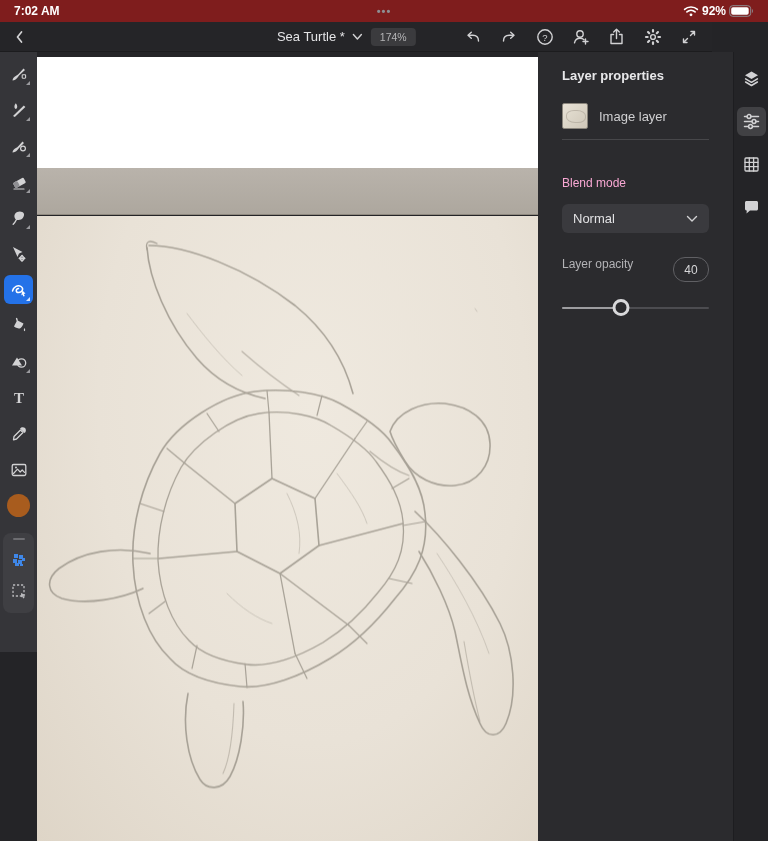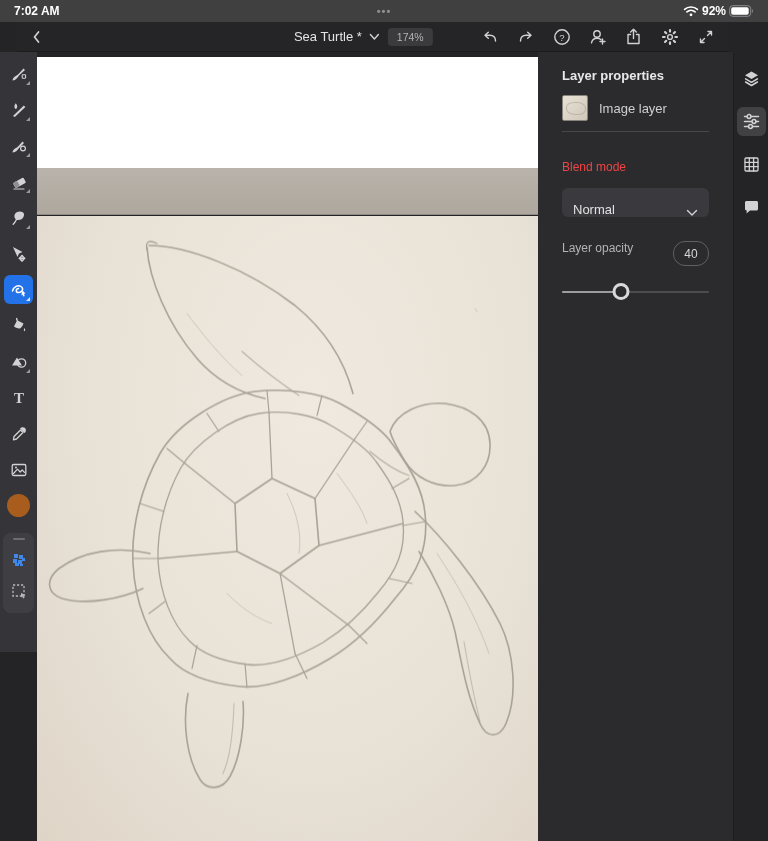--- a/index.html
+++ b/index.html
@@ -1,29 +1,29 @@
 <!DOCTYPE html>
 <html><head>
 <meta charset="utf-8">
 <style>
   * { margin:0; padding:0; box-sizing:border-box; }
   html,body { width:768px; height:841px; background:#242427; overflow:hidden;
               font-family:"Liberation Sans", sans-serif; -webkit-font-smoothing:antialiased; }
 
   
-  .status-bar { position:absolute; left:0; top:0; width:768px; height:22px; background:#404040;
+  .status-bar { position:absolute; left:0; top:0; width:768px; height:22px; background:#7f1d1d;
                 display:flex; align-items:center; justify-content:space-between; padding:0 14px;
                 color:#fff; font-size:12px; font-weight:700; z-index:30; }
   .status-left { width:120px; }
   .status-center { color:#8e8e93; font-size:11px; letter-spacing:1px; font-weight:700; }
   .status-right { display:flex; align-items:center; gap:3px; width:120px; justify-content:flex-end; }
   .status-right svg { display:block; }
 
   
-  .toolbar { position:absolute; left:17px; top:22px; width:712px; height:30px; background:#252528;
+  .toolbar { position:absolute; left:0; top:22px; width:712px; height:30px; background:#252528;
              display:flex; align-items:center; z-index:29; border-bottom:1px solid #1c1c1e; }
   .tb-back { width:40px; display:flex; justify-content:center; align-items:center; cursor:pointer; }
   .tb-center { position:absolute; left:50%; transform:translateX(-57%); display:flex; align-items:center; gap:8px; }
   .doc-title { color:#e4e4e6; font-size:13px; display:flex; align-items:center; gap:7px; }
   .zoom-badge { background:#3b3b3e; color:#b4b4b6; font-size:10.5px; padding:3px 9px; border-radius:4px; }
   .tb-actions { position:absolute; right:10px; display:flex; align-items:center; gap:9px; }
   .tb-btn { width:27px; height:24px; display:flex; align-items:center; justify-content:center; cursor:pointer; border-radius:4px; }
   .tb-btn svg { display:block; }
 
   
@@ -48,30 +48,30 @@
   .photo-band { position:absolute; left:0; top:0; width:501px; height:47px;
                 background:linear-gradient(#b9b3ab,#ada79e); border-bottom:1px solid #8f897f; }
   .photo-paper { position:absolute; left:0; top:48px; width:501px; height:625px;
                  background:radial-gradient(ellipse at 55% 30%, #efe9df 0%, #e9e2d7 55%, #ded5c7 100%); }
   .sketch { position:absolute; left:0; top:-116px; width:501px; height:789px; }
 
   
   .props { position:absolute; left:538px; top:52px; width:195px; height:789px; background:#2b2b2e;
            padding:0 24px; z-index:20; }
   .props-title { color:#e8e8ea; font-size:13px; font-weight:700; margin-top:16px; }
-  .layer-row { display:flex; align-items:center; gap:11px; margin-top:12px; padding-bottom:10px;
+  .layer-row { display:flex; align-items:center; gap:11px; margin-top:20px; padding-bottom:10px;
                border-bottom:1px solid #47474a; cursor:text; }
   .layer-thumb { width:26px; height:26px; border:1px solid #8a857c; border-radius:2px;
                  background:linear-gradient(135deg,#e8e2d6 0%, #d9d2c4 60%, #cfc7b8 100%); position:relative; }
   .layer-thumb::after { content:""; position:absolute; left:3px; top:6px; width:18px; height:11px;
                  border:1px solid #b5aea0; border-radius:40% 45% 40% 45%; opacity:.8; }
   .layer-name { color:#cfcfd1; font-size:13px; }
-  .field-label { color:#ef4444; font-size:12px; margin-top:28px; }
+  .field-label { color:#f9a8d4; font-size:12px; margin-top:36px; }
   .select { margin-top:14px; height:29px; background:#3a3a3e; border-radius:6px; display:flex;
-            align-items:flex-end; justify-content:space-between; padding:0 11px; cursor:pointer; }
+            align-items:center; justify-content:space-between; padding:0 11px; cursor:pointer; }
   .select-value { color:#e2e2e4; font-size:13px; }
   .opacity-row { display:flex; justify-content:space-between; margin-top:24px; }
   .opacity-label { color:#b3b3b6; font-size:12px; }
   .opacity-box { width:36px; height:25px; border:1px solid #606064; border-radius:12px; background:transparent;
                  color:#d6d6d8; font-size:12px; display:flex; align-items:center; justify-content:center; cursor:text; }
   .slider { position:relative; margin-top:17px; height:18px; cursor:pointer; }
   .slider .track { position:absolute; left:0; right:0; top:8px; height:2px; background:#4c4c50; border-radius:1px; }
   .slider .fill { position:absolute; left:0; top:8px; height:2px; background:#9d9da0; border-radius:1px; }
   .slider .thumb { position:absolute; top:0; width:17px; height:17px; border-radius:50%;
                    background:#2b2b2e; border:3px solid #d9d9db; transform:translateX(-50%); }

